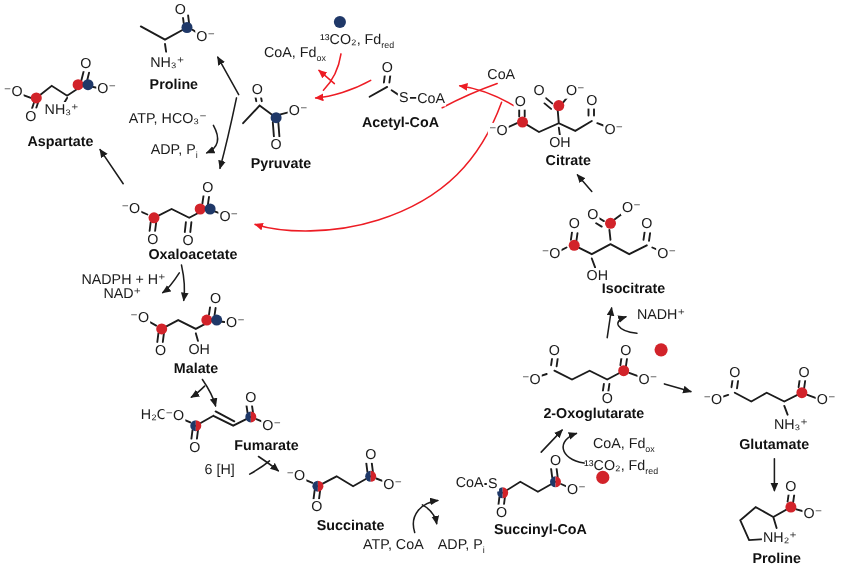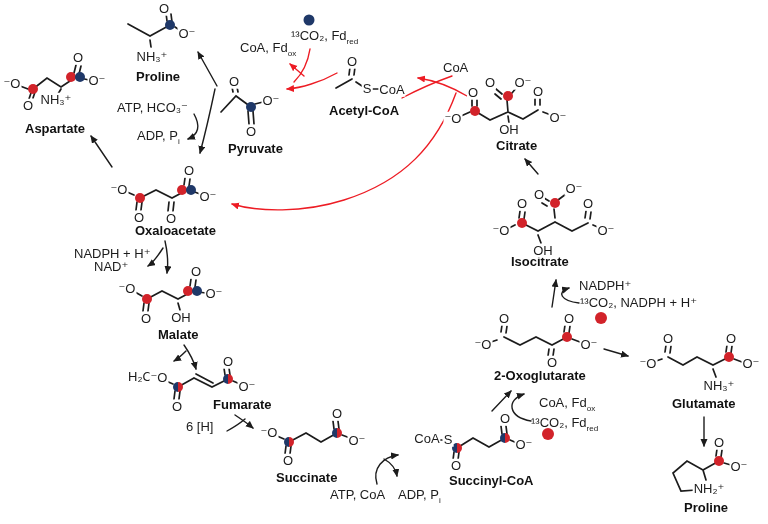--- a/index.html
+++ b/index.html
@@ -157,42 +157,41 @@
   <circle class="dot-red" cx="601" cy="318" r="6"></circle>
   <circle class="dot-red" cx="548" cy="434" r="6"></circle>
 </svg>
 
 <div class="t name" style="left:25px;top:122px">Aspartate</div>
 <div class="t name" style="left:136px;top:70px">Proline</div>
 <div class="t name" style="left:228px;top:142px">Pyruvate</div>
 <div class="t name" style="left:329px;top:104px">Acetyl-CoA</div>
 <div class="t name" style="left:496px;top:139px">Citrate</div>
 <div class="t name" style="left:135px;top:224px">Oxaloacetate</div>
-<div class="t name" style="left:511px;top:255px">Isocitrate</div>
+<div class="t name" style="left:547px;top:255px">Isocitrate</div>
 <div class="t name" style="left:158px;top:328px">Malate</div>
 <div class="t name" style="left:494px;top:369px">2-Oxoglutarate</div>
 <div class="t name" style="left:672px;top:397px">Glutamate</div>
 <div class="t name" style="left:213px;top:398px">Fumarate</div>
-<div class="t name" style="left:276px;top:471px">Succinate</div>
+<div class="t name" style="left:288px;top:471px">Succinate</div>
 <div class="t name" style="left:449px;top:474px">Succinyl-CoA</div>
 <div class="t name" style="left:684px;top:501px">Proline</div>
 
 <div class="t cof" style="left:240px;top:41px">CoA, Fd<sub>ox</sub></div>
 <div class="t cof" style="left:291px;top:29px">¹³CO₂, Fd<sub>red</sub></div>
 <div class="t cof" style="left:443px;top:61px">CoA</div>
 <div class="t cof" style="left:117px;top:101px">ATP, HCO₃⁻</div>
 <div class="t cof" style="left:137px;top:129px">ADP, P<sub>i</sub></div>
 <div class="t cof" style="left:74px;top:247px">NADPH + H⁺</div>
 <div class="t cof" style="left:94px;top:260px">NAD⁺</div>
 <div class="t cof" style="left:128px;top:370px">H₂O</div>
 <div class="t cof" style="left:186px;top:420px">6 [H]</div>
 <div class="t cof" style="left:330px;top:488px">ATP, CoA</div>
 <div class="t cof" style="left:398px;top:488px">ADP, P<sub>i</sub></div>
-<div class="t cof" style="left:579px;top:279px">NADPH⁺</div>
-<div class="t cof" style="left:580px;top:296px">¹³CO₂, NADPH + H⁺</div>
+<div class="t cof" style="left:579px;top:279px">NADH⁺</div>
 <div class="t cof" style="left:539px;top:396px">CoA, Fd<sub>ox</sub></div>
 <div class="t cof" style="left:531px;top:416px">¹³CO₂, Fd<sub>red</sub></div>
 
 <div class="t atom" style="left:12px;top:84px">⁻O</div>
 <div class="t atom" style="left:28px;top:106px">O</div>
 <div class="t atom" style="left:56px;top:100px">NH₃⁺</div>
 <div class="t atom" style="left:78px;top:58px">O</div>
 <div class="t atom" style="left:97px;top:81px">O⁻</div>
 
 <div class="t atom" style="left:164px;top:9px">O</div>

